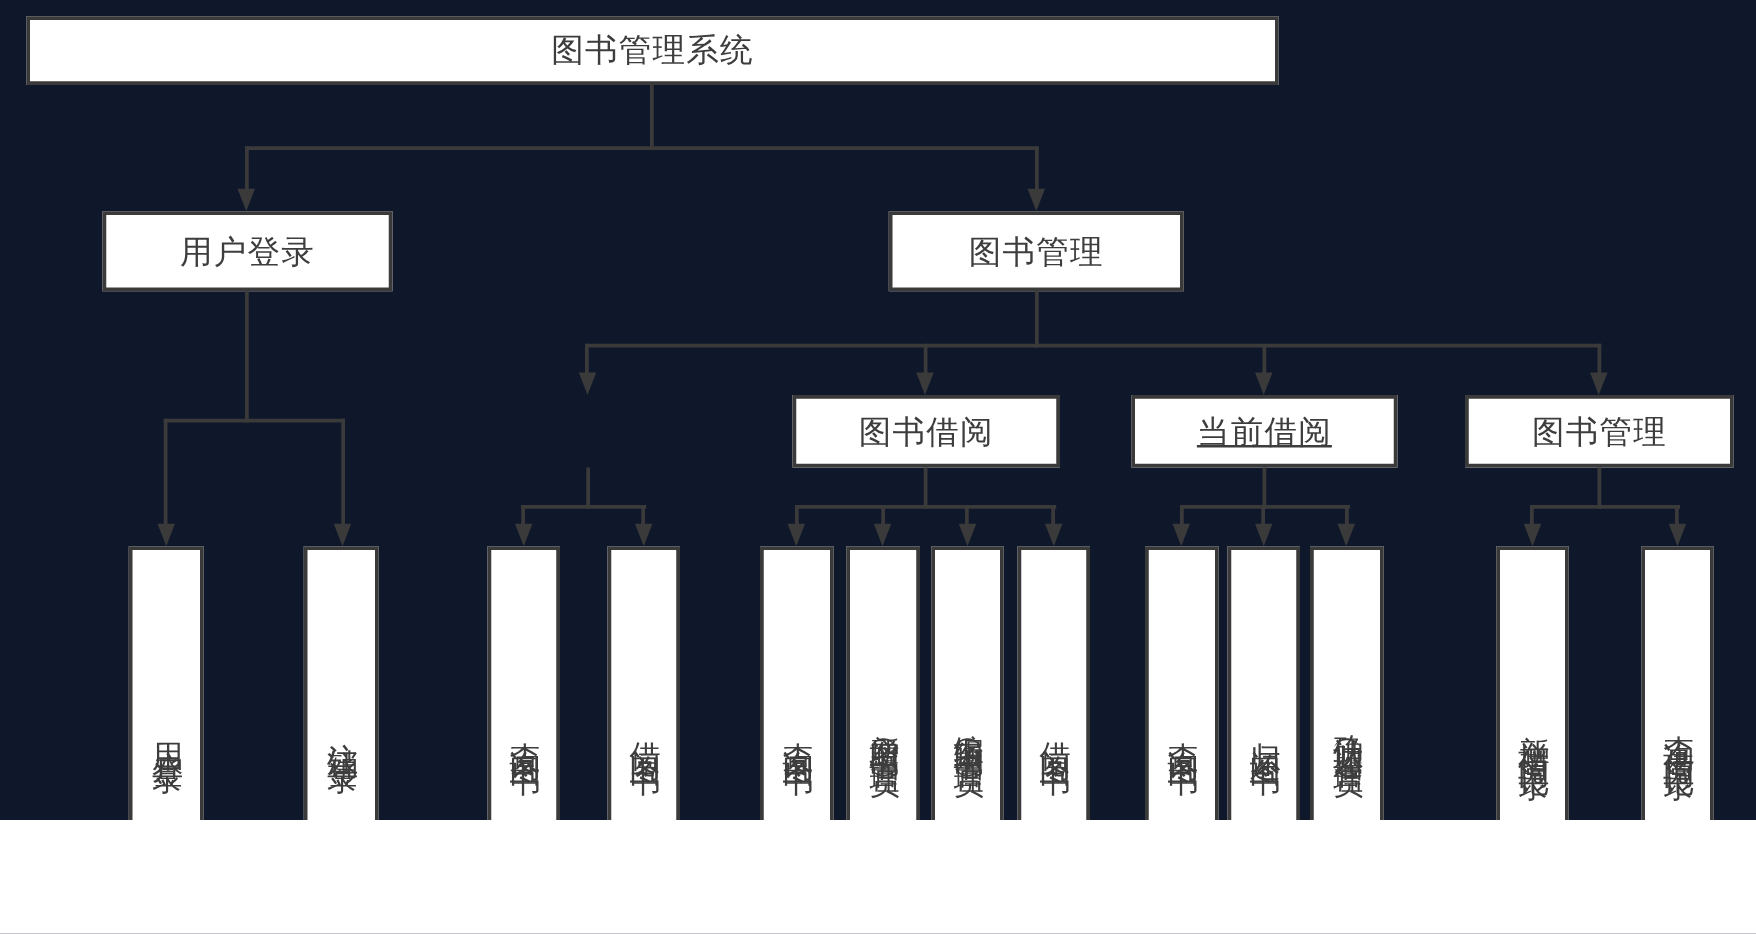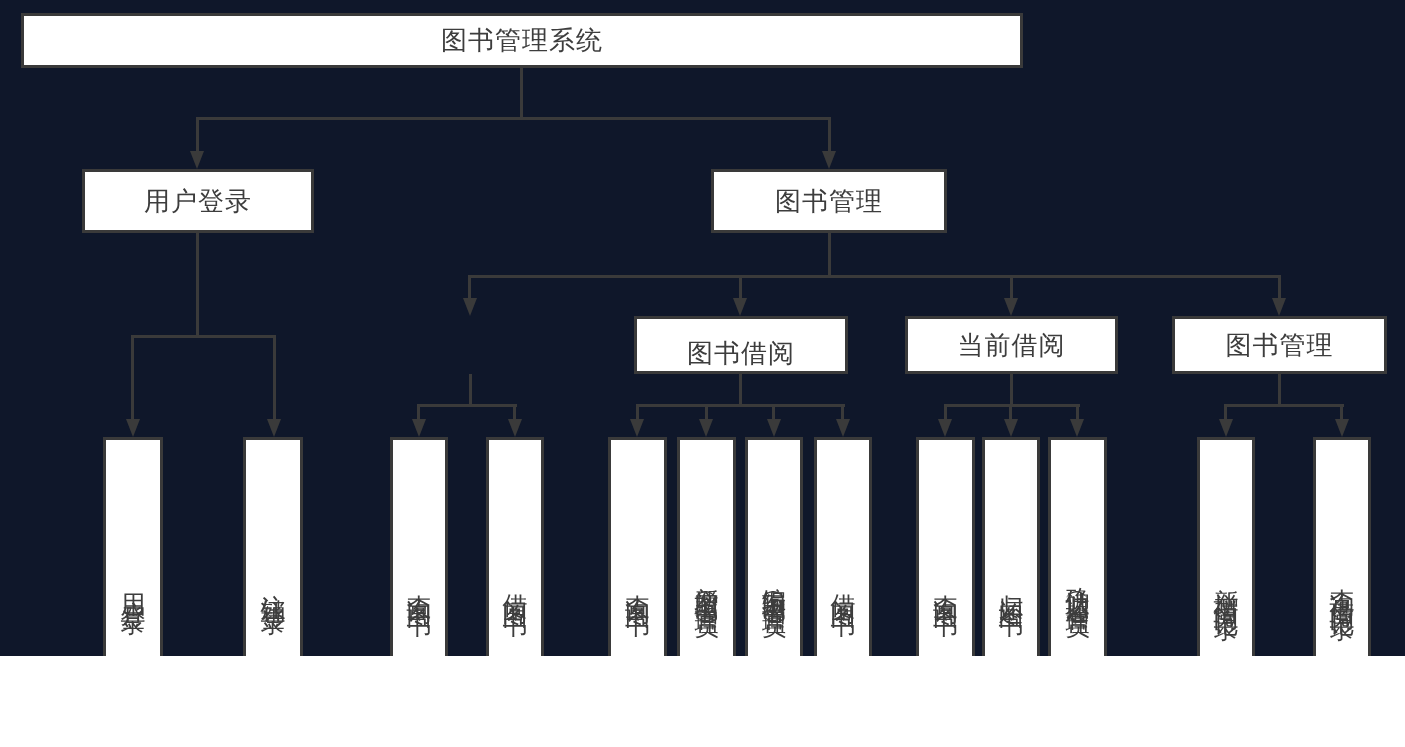--- a/index.html
+++ b/index.html
@@ -70,24 +70,24 @@
   <div class="cline" style="left:468px; top:275px; width:813px; height:3px;"></div>
   <div class="cline" style="left:468px; top:275px; width:3px; height:27px;"></div>
   <div class="arrow" style="left:463px; top:298px;"></div>
   <div class="cline" style="left:739px; top:275px; width:3px; height:27px;"></div>
   <div class="arrow" style="left:733px; top:298px;"></div>
   <div class="cline" style="left:1010px; top:275px; width:3px; height:27px;"></div>
   <div class="arrow" style="left:1004px; top:298px;"></div>
   <div class="cline" style="left:1278px; top:275px; width:3px; height:27px;"></div>
   <div class="arrow" style="left:1272px; top:298px;"></div>
 
-  <div class="hbox" style="left:634px; top:316px; width:214px; height:58px;align-items:flex-end;">
+  <div class="hbox" style="left:634px; top:316px; width:214px; height:58px;">
     <span>图书借阅</span>
   </div>
-  <div class="hbox" style="left:905px; top:316px; width:213px; height:58px;">
+  <div class="hbox" style="left:905px; top:316px; width:213px; height:58px;text-decoration:underline;">
     <span>当前借阅</span>
   </div>
   <div class="hbox" style="left:1172px; top:316px; width:215px; height:58px;">
     <span>图书管理</span>
   </div>
 
   <div class="cline" style="left:469px; top:374px; width:3px; height:33px;"></div>
   <div class="cline" style="left:417px; top:404px; width:100px; height:3px;"></div>
   <div class="cline" style="left:417px; top:404px; width:3px; height:19px;"></div>
   <div class="arrow" style="left:412px; top:419px;"></div>

